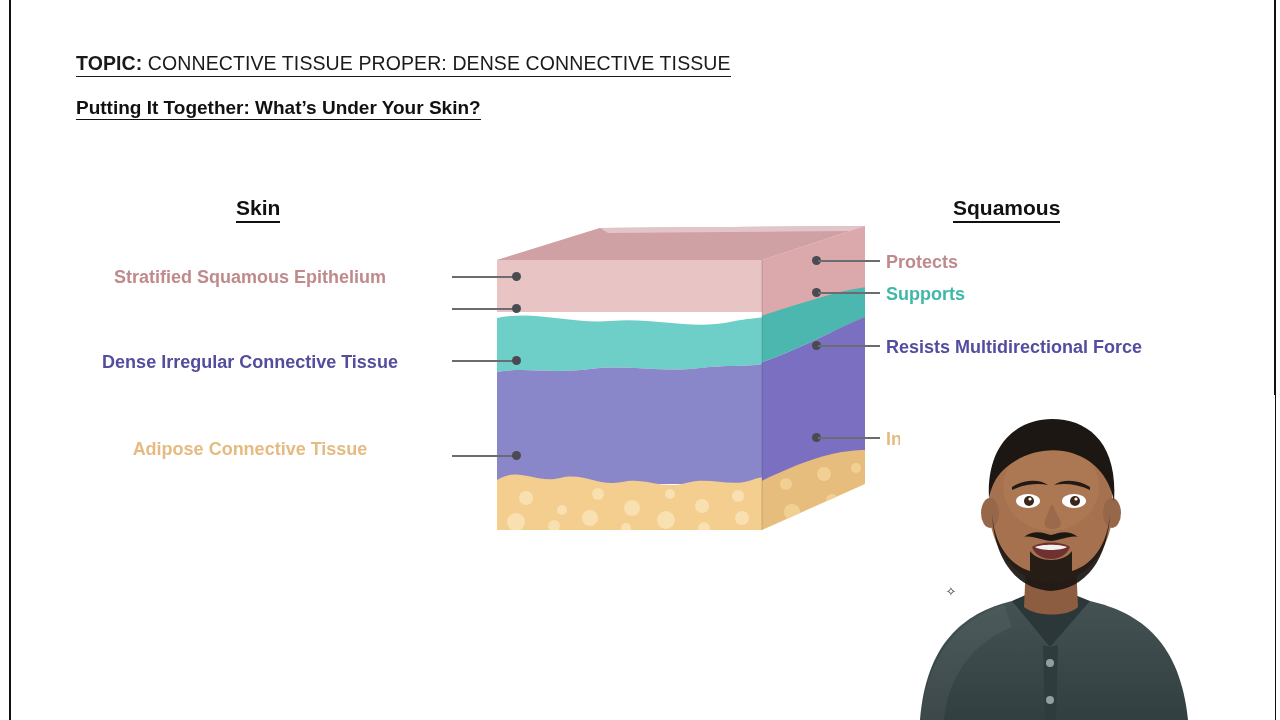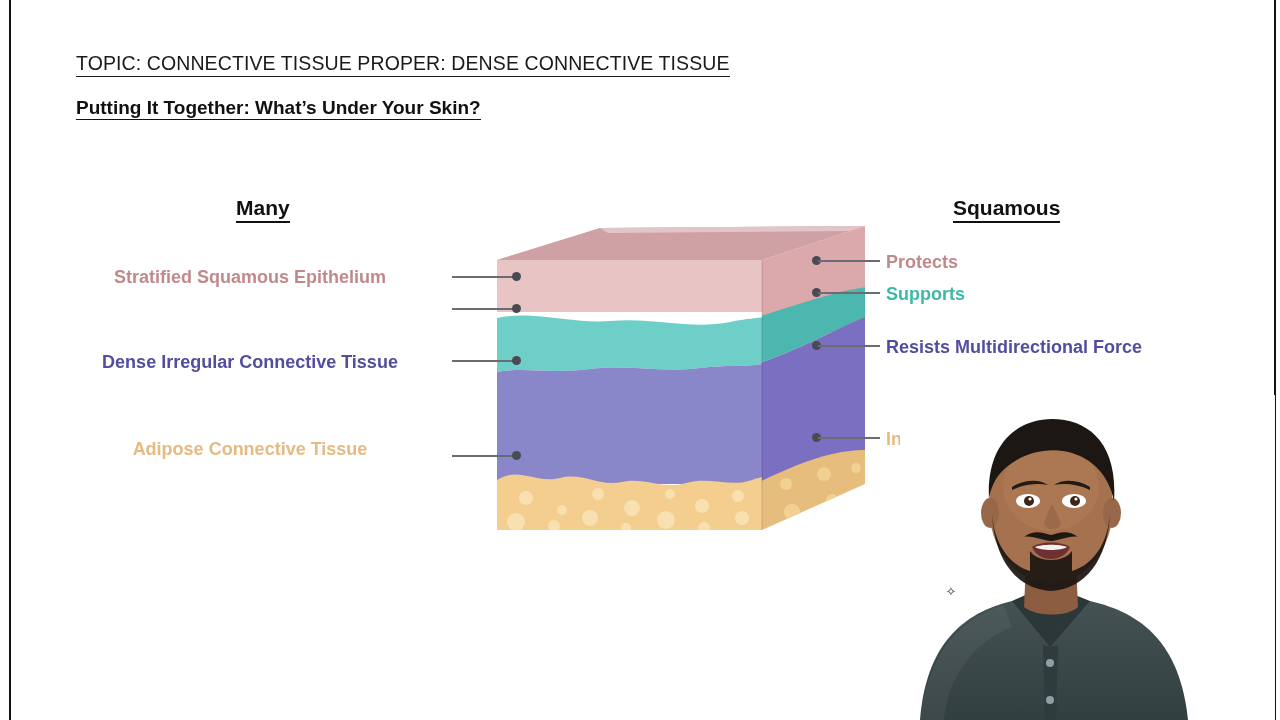--- a/index.html
+++ b/index.html
@@ -41,21 +41,21 @@
     top: 52px;
     font-size: 19.5px;
     color: #1a1a1a;
     letter-spacing: 0.1px;
     white-space: nowrap;
     border-bottom: 1.6px solid #1a1a1a;
     padding-bottom: 2px;
     line-height: 22px;
   }
   .topic-line .topic-key {
-    font-weight: normal;
+    font-weight: bold;
   }
   .topic-line .topic-val {
     font-weight: normal;
   }
 
   .subhead {
     position: absolute;
     left: 76px;
     top: 97px;
     font-size: 19px;
@@ -163,21 +163,21 @@
   <div class="edge-rule left"></div>
   <div class="edge-rule right"></div>
 
   <div class="topic-line">
     <span class="topic-key">TOPIC:</span><span class="topic-val"> CONNECTIVE TISSUE PROPER: DENSE CONNECTIVE TISSUE</span>
   </div>
 
   <div class="subhead">Putting It Together: What’s Under Your Skin?</div>
 
 
-  <div class="col-head layer">Many</div>
+  <div class="col-head layer">Skin</div>
   <div class="col-head function">Squamous</div>
 
   <div id="skin-block">
     <svg width="400" height="320" viewBox="0 0 400 320" xmlns="http://www.w3.org/2000/svg">
       <defs>
         <clipPath id="frontClip">
           <path d="M17 38 L282 38 L282 308 L17 308 Z"></path>
         </clipPath>
         <clipPath id="sideClip">
           <path d="M282 38 L385 4 L385 262 L282 308 Z"></path>

